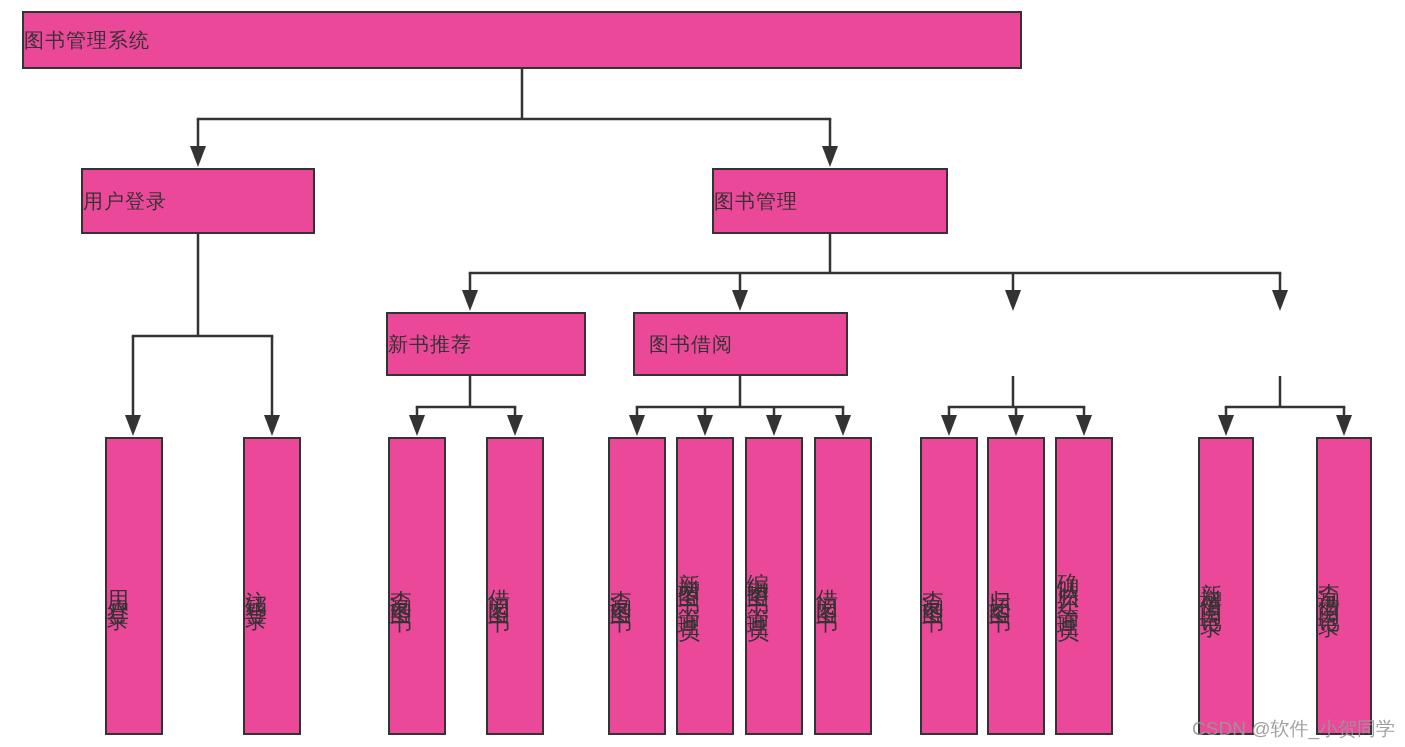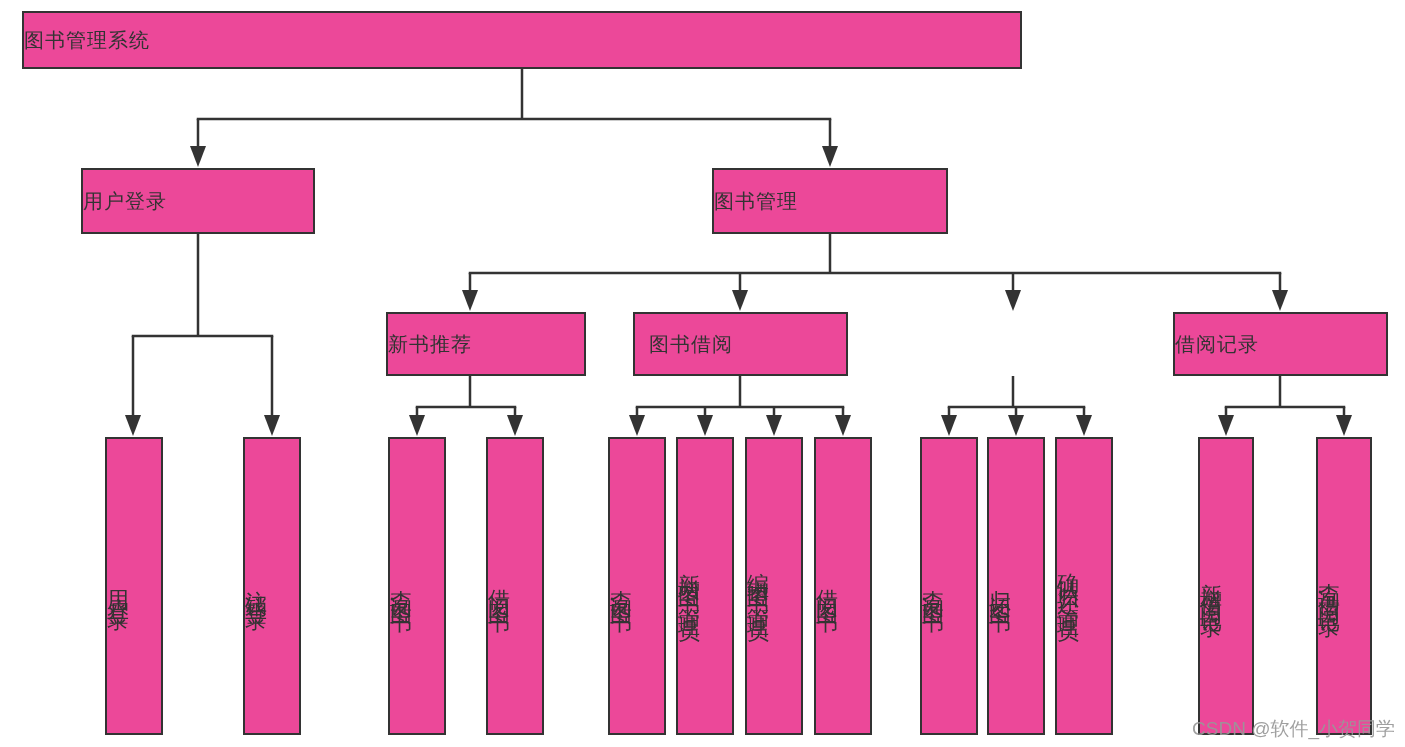--- a/index.html
+++ b/index.html
@@ -150,23 +150,20 @@
   <div class="node h" style="left:712px; top:168px; width:236px; height:66px;">
     <span class="lbl">图书管理</span>
   </div>
 
   <div class="node h" style="left:362px; top:312px; width:200px; height:64px;margin-left:24px;">
     <span class="lbl">新书推荐</span>
   </div>
   <div class="node h" style="left:633px; top:312px; width:215px; height:64px;padding-left:14px;">
     <span class="lbl">图书借阅</span>
   </div>
-  <div class="node h" style="left:1173px; top:312px; width:215px; height:64px;">
-    <span class="lbl">借阅记录</span>
-  </div>
 
   <div class="node leaf" style="left:105px; top:437px; width:58px; height:298px;">
     <span class="lbl">用户登录</span>
   </div>
   <div class="node leaf" style="left:243px; top:437px; width:58px; height:298px;">
     <span class="lbl">注销登录</span>
   </div>
 
   <div class="node leaf" style="left:388px; top:437px; width:58px; height:298px;">
     <span class="lbl">查询图书</span>

